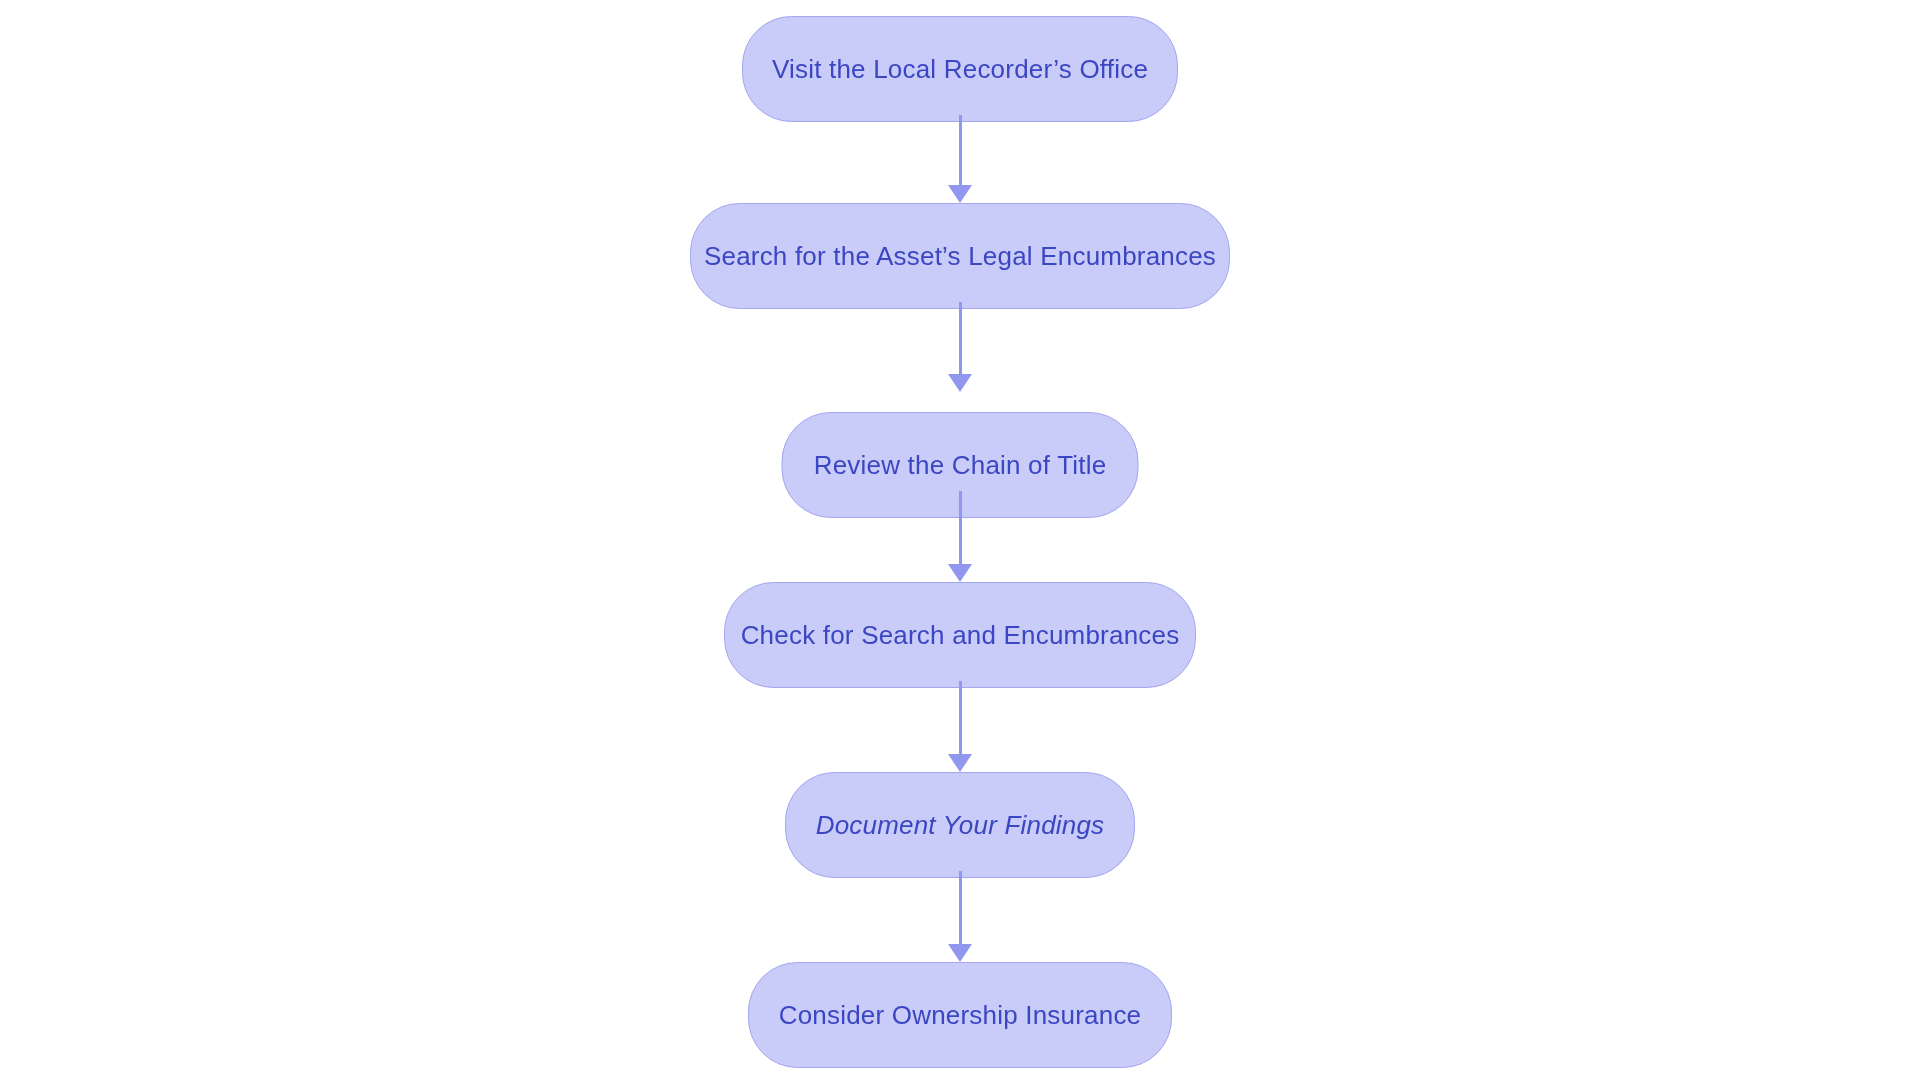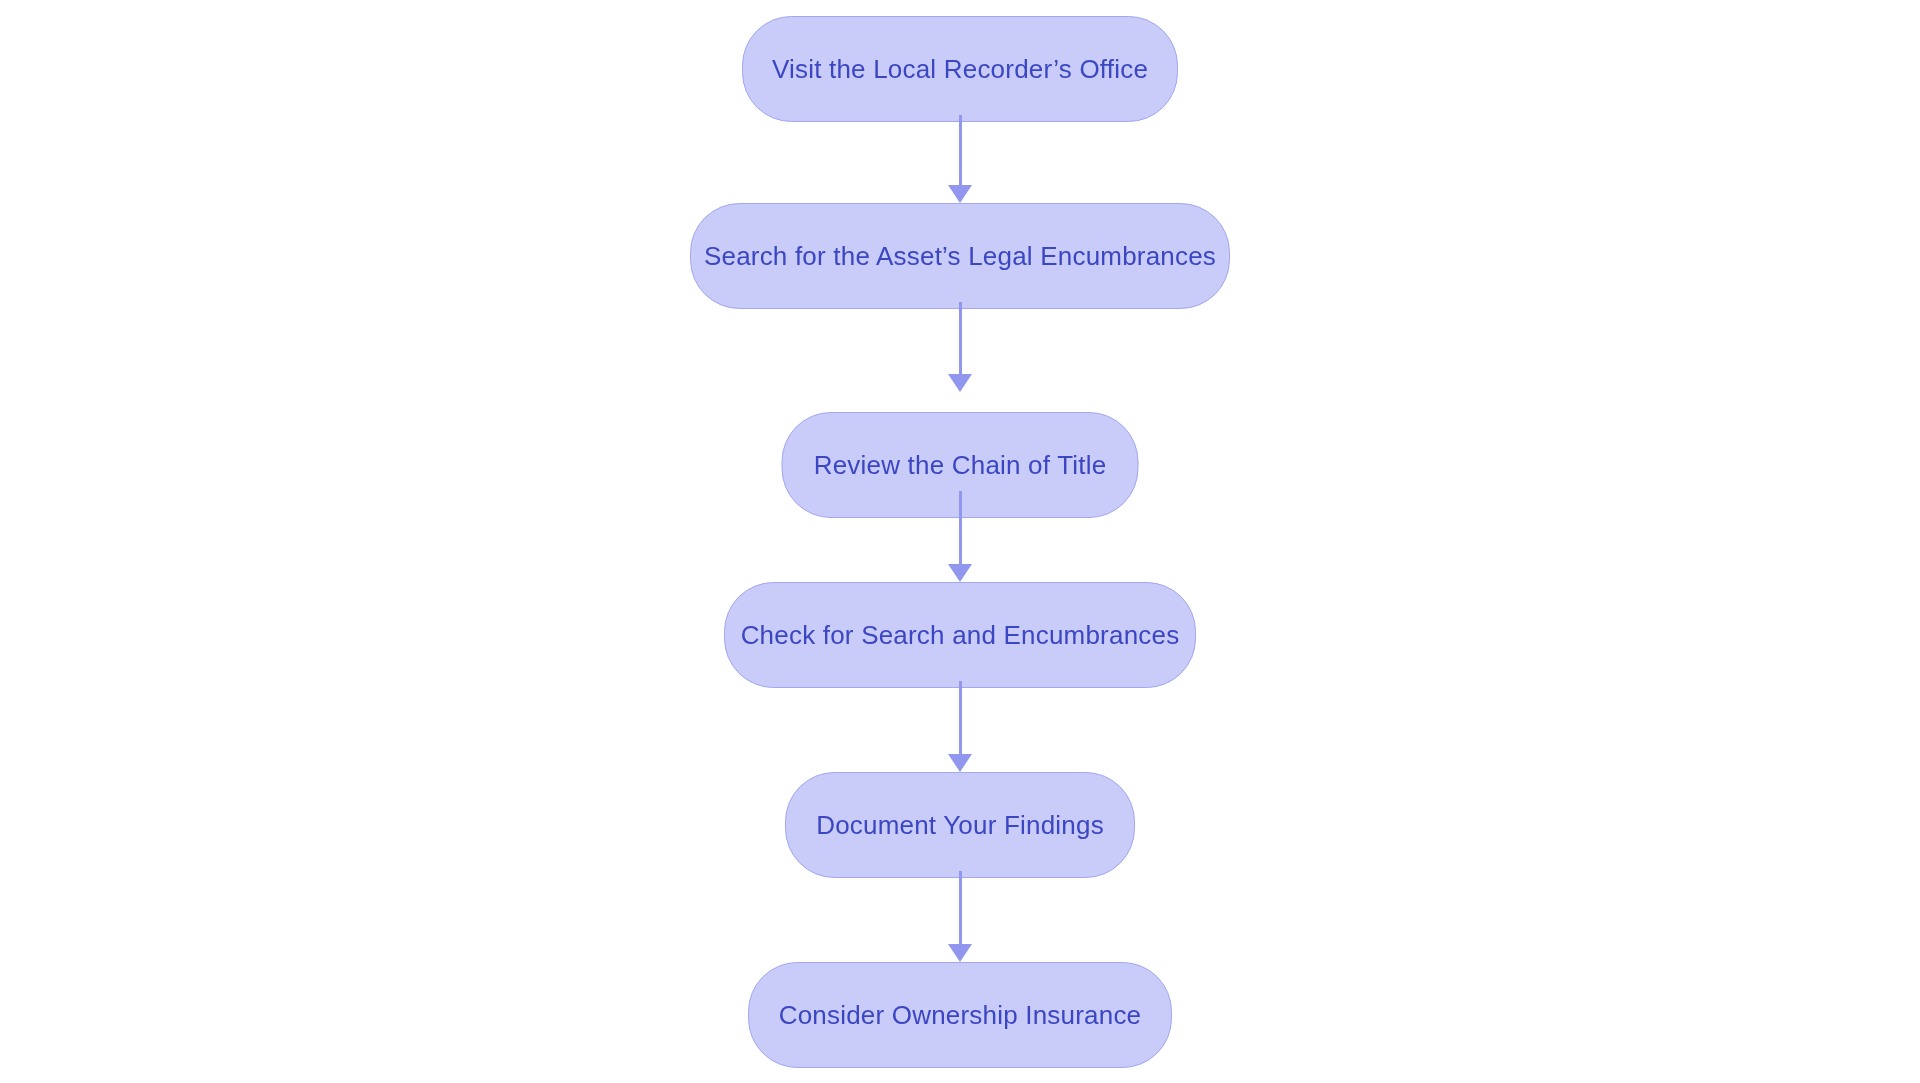--- a/index.html
+++ b/index.html
@@ -35,21 +35,21 @@
     color: var(--node-text);
     font-size: 26px;
     letter-spacing: 0.2px;
     white-space: nowrap;
     text-align: center;
   }
   .n1 { top: 16px;  width: 436px; }
   .n2 { top: 203px; width: 540px; }
   .n3 { top: 392px; width: 357px; margin-top: 20px; }
   .n4 { top: 582px; width: 472px; }
-  .n5 { top: 772px; width: 350px; }
+  .n5 { top: 772px; width: 350px; font-style: italic; }
   .n6 { top: 962px; width: 424px; }
 
   .flow-arrow {
     position: absolute;
     left: 960px;
     transform: translateX(-50%);
     display: flex;
     flex-direction: column;
     align-items: center;
   }

